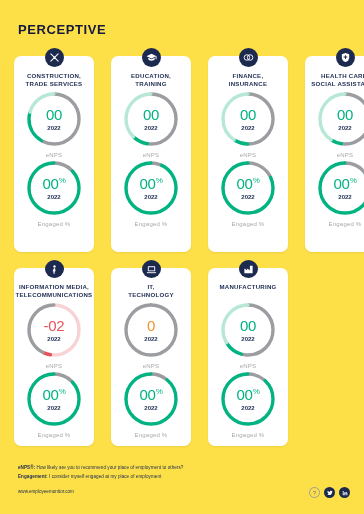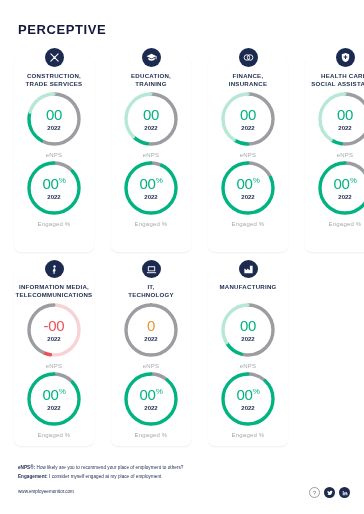--- a/index.html
+++ b/index.html
@@ -2,21 +2,21 @@
 <html><head>
 <meta charset="utf-8">
 <style>
   * { box-sizing: border-box; margin: 0; padding: 0; }
   html, body {
     width: 364px; height: 514px;
     background: #e3e4e6;
     font-family: "Liberation Sans", sans-serif;
     overflow: hidden;
   }
-  .page { position: relative; width: 364px; height: 514px; background: #ffffff; }
+  .page { position: relative; width: 364px; height: 514px; background: #fde047; }
 
   
   .logo-wrap { position: absolute; left: 18px; top: 22px; }
   .logo { font-size: 13px; font-weight: 700; color: #14183c; letter-spacing: 0.6px; }
 
   
   .grid-row { position: absolute; display: flex; gap: 17px; left: 14px; }
   .row1 { top: 56px; }
   .row2 { top: 268px; }
 
@@ -264,21 +264,21 @@
         <div class="cat-title">INFORMATION MEDIA,
 TELECOMMUNICATIONS</div>
         <div class="donut-block">
           <div class="donut">
             <svg viewBox="0 0 60 60">
               <circle cx="30" cy="30" r="25" fill="none" stroke="#f7d3d5" stroke-width="3.4" stroke-linecap="round" stroke-dasharray="80.48140899333463 76.59822368615504" stroke-dashoffset="0"></circle>
               <circle cx="30" cy="30" r="25" fill="none" stroke="#e8535b" stroke-width="3.4" stroke-linecap="round" stroke-dasharray="6.6539816339744835 150.42565104551517" stroke-dashoffset="-81.68140899333463"></circle>
               <circle cx="30" cy="30" r="25" fill="none" stroke="#9b9da1" stroke-width="3.4" stroke-linecap="round" stroke-dasharray="66.34424205218055 90.73539062730912" stroke-dashoffset="-89.53539062730911"></circle>
             </svg>
             <div class="donut-center">
-              <div class="donut-value" style="color:#e8535b">-00</div>
+              <div class="donut-value" style="color:#e8535b">-02</div>
               <div class="donut-year">2022</div>
             </div>
           </div>
           <div class="donut-label">eNPS</div>
         </div>
         <div class="donut-block">
           <div class="donut">
             <svg viewBox="0 0 60 60">
               <circle cx="30" cy="30" r="25" fill="none" stroke="#9b9da1" stroke-width="3.4" stroke-linecap="round" stroke-dasharray="19.220352248333658 137.859280431156" stroke-dashoffset="0"></circle>
               <circle cx="30" cy="30" r="25" fill="none" stroke="#00b380" stroke-width="3.4" stroke-linecap="round" stroke-dasharray="135.45928043115603 21.62035224833363" stroke-dashoffset="-20.420352248333657"></circle>

